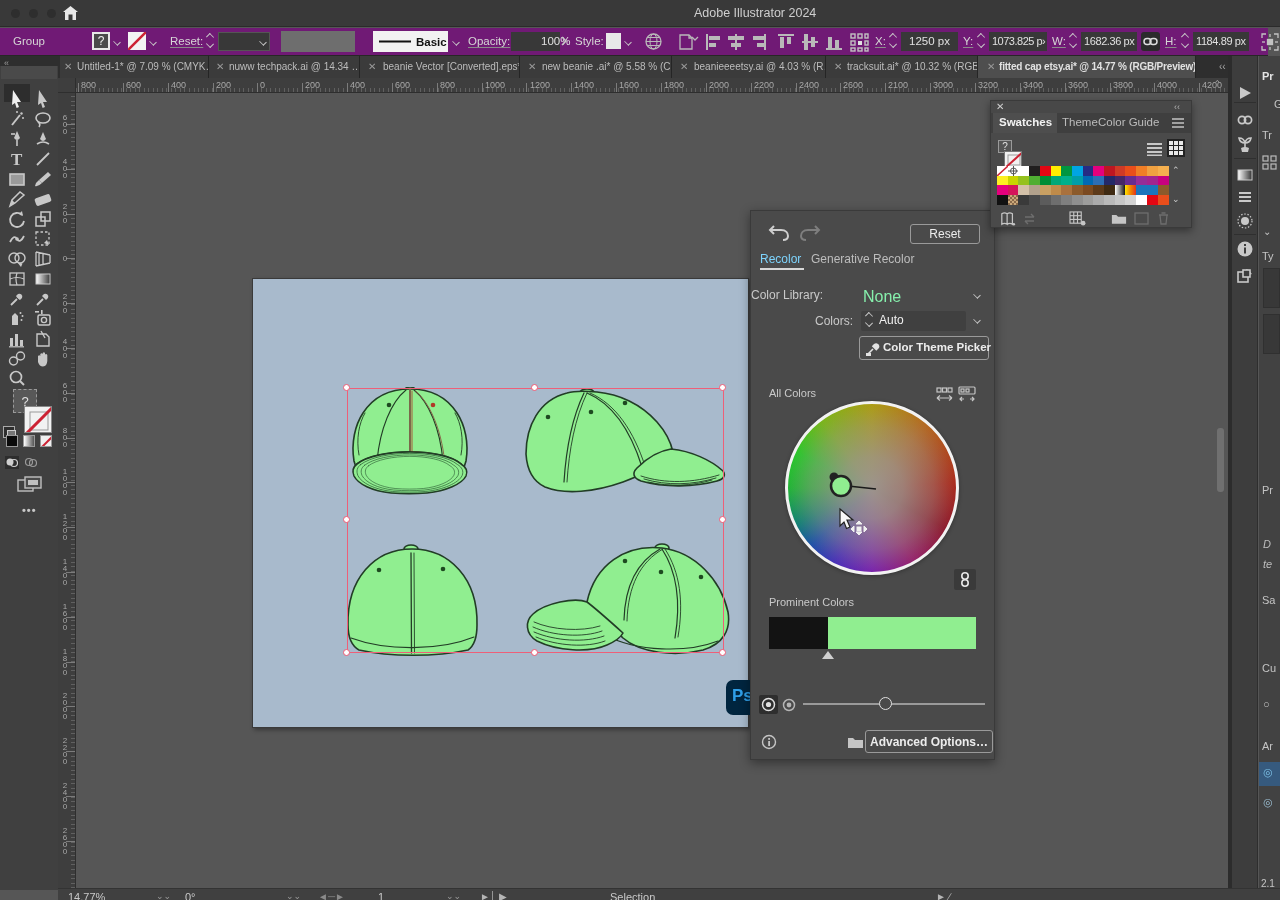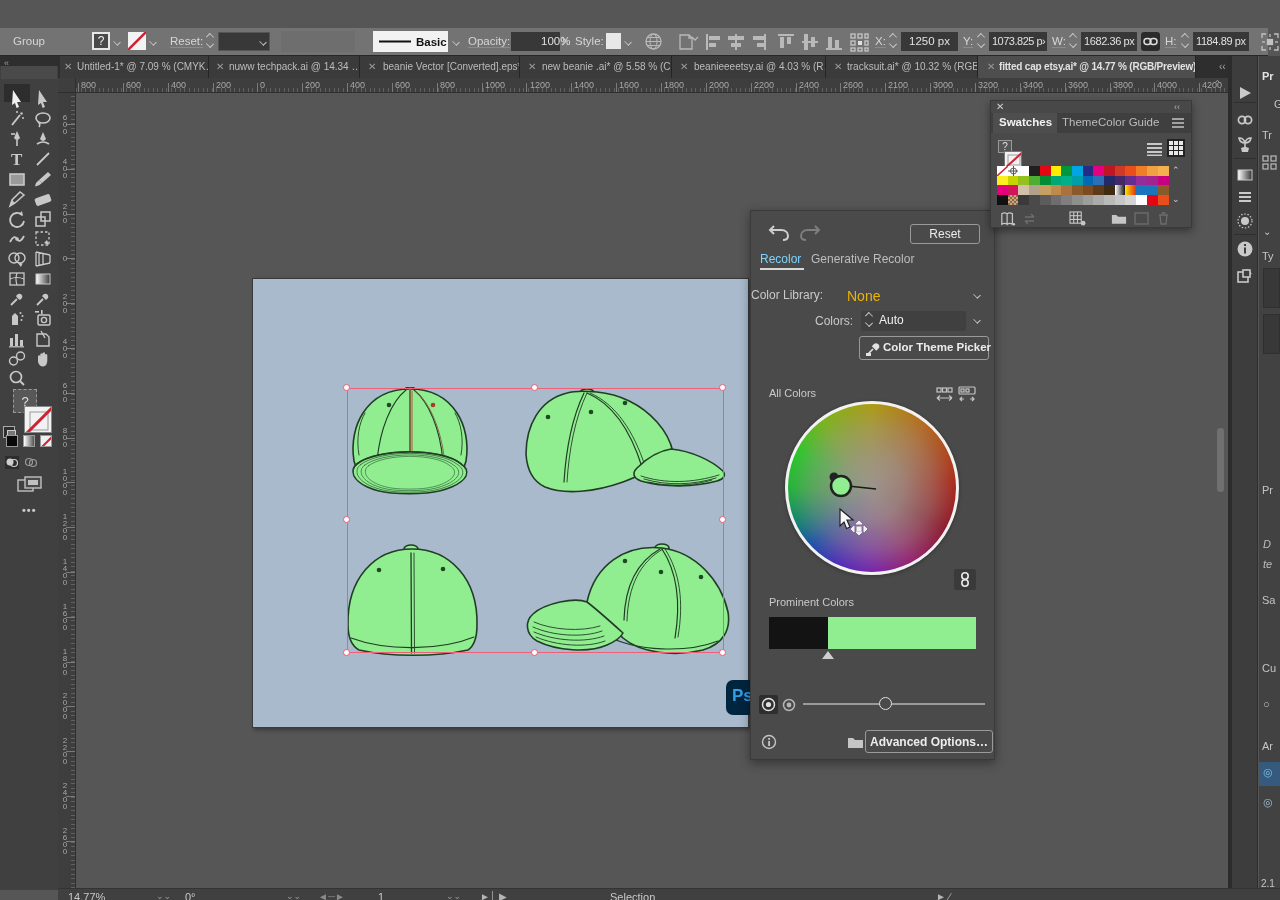--- a/index.html
+++ b/index.html
@@ -5,21 +5,21 @@
 * { margin:0; padding:0; box-sizing:border-box; }
 html,body { width:1280px; height:900px; overflow:hidden; background:#565656; }
 body { font-family:"Liberation Sans", sans-serif; }
 #app { position:absolute; left:0; top:0; width:1280px; height:900px; }
 .abs { position:absolute; }
 
 #menubar { position:absolute; left:0; top:0; width:1280px; height:27px; background:#393939; border-bottom:1px solid #2b2b2b; }
 #menubar .dot { position:absolute; top:9px; width:9px; height:9px; border-radius:50%; background:#2e2e2e; }
 #menubar .title { position:absolute; top:6px; color:#cfcfcf; font-size:12.5px; }
 
-#controlbar { position:absolute; left:0; top:28px; width:1268px; height:28px; background:#737373; border-bottom:1px solid #272727; color:#d6d6d6; font-size:11.5px; }
+#controlbar { position:absolute; left:0; top:28px; width:1268px; height:28px; background:#701a75; border-bottom:1px solid #272727; color:#d6d6d6; font-size:11.5px; }
 #controlbar .lbl { position:absolute; top:7px; }
 #controlbar .und { text-decoration:underline; text-decoration-color:#8a8a8a; text-underline-offset:2px; }
 #controlbar .box { position:absolute; background:#383838; border:1px solid #555; }
 .chev { position:absolute; width:8px; height:8px; }
 .chev:before { content:""; position:absolute; left:1px; top:1px; width:5px; height:5px; border-right:1.5px solid #c8c8c8; border-bottom:1.5px solid #c8c8c8; transform:rotate(45deg) scale(1,.8); }
 .stepper { position:absolute; width:9px; height:14px; }
 .stepper:before { content:""; position:absolute; left:1px; top:0; width:5px; height:5px; border-left:1.5px solid #c8c8c8; border-top:1.5px solid #c8c8c8; transform:rotate(45deg) scale(1,.9); }
 .stepper:after { content:""; position:absolute; left:1px; bottom:1px; width:5px; height:5px; border-right:1.5px solid #c8c8c8; border-bottom:1.5px solid #c8c8c8; transform:rotate(45deg) scale(1,.9); }
 
 #tabbar { position:absolute; left:0; top:56px; width:1232px; height:22px; background:#2e2e2e; color:#bcbcbc; font-size:10px; }
@@ -52,20 +52,29 @@
 #rdivider { position:absolute; left:1228px; top:56px; width:4px; height:844px; background:#2c2c2c; }
 #rstrip { position:absolute; left:1232px; top:56px; width:26px; height:844px; background:#3d3d3d; border-right:1px solid #2e2e2e; }
 #sliver { position:absolute; left:1259px; top:56px; width:21px; height:844px; background:#424242; color:#cdcdcd; font-size:11px; overflow:hidden; }
 
 #statusbar { position:absolute; left:58px; top:888px; width:1266px; height:12px; background:#404040; border-top:1px solid #333; color:#c9c9c9; font-size:11px; }
 svg { display:block; }
 </style>
 </head>
 <body>
 <div id="app">
+  <div id="menubar">
+    <div class="dot" style="left:11px"></div>
+      <div class="dot" style="left:29px"></div>
+      <div class="dot" style="left:47px"></div>
+    <svg class="abs" style="left:62px;top:5px" width="17" height="16" viewBox="0 0 17 16">
+        <path d="M8.5 1 L16 7 L14 7 L14 15 L10.5 15 L10.5 9.5 L6.5 9.5 L6.5 15 L3 15 L3 7 L1 7 Z" fill="#e8e8e8"></path>
+      </svg>
+    <div class="title" style="left:694px">Adobe Illustrator 2024</div>
+  </div>
   <div id="controlbar">
     <div class="lbl" style="left:13px">Group</div>
     <div class="abs" style="left:92px;top:4px;width:18px;height:18px;border:2px solid #e8e8e8;background:#4a4a4a;color:#eee;font-size:12px;text-align:center;line-height:14px;">?</div>
     <div class="chev" style="left:113px;top:10px"></div>
     <div class="abs" style="left:128px;top:4px;width:18px;height:18px;background:#f3f3f3;overflow:hidden;">
         <svg width="18" height="18">
           <line x1="-1" y1="19" x2="19" y2="-1" stroke="#cc2233" stroke-width="2.5"></line>
         </svg>
       </div>
     <div class="chev" style="left:149px;top:10px"></div>
@@ -569,21 +578,21 @@
       </svg>
   <svg class="abs" style="left:48px;top:12px" width="22" height="18" viewBox="0 0 22 18">
         <path d="M16 3 L20 7 L16 11" fill="none" stroke="#7e7e7e" stroke-width="2"></path>
         <path d="M20 7 L9 7 C 4 7 2 10 2 13 C 2 16 4 17 7 17" fill="none" stroke="#7e7e7e" stroke-width="2"></path>
       </svg>
   <div class="abs" style="left:159px;top:13px;width:70px;height:20px;border:1px solid #9a9a9a;border-radius:3px;text-align:center;line-height:19px;font-size:12px;color:#ececec">Reset</div>
   <div class="abs" style="left:9px;top:41px;font-size:12px;color:#7dd3fc">Recolor</div>
   <div class="abs" style="left:9px;top:57px;width:44px;height:2px;background:#d8d8d8"></div>
   <div class="abs" style="left:60px;top:41px;font-size:12px;color:#bdbdbd">Generative Recolor</div>
   <div class="abs" style="left:0;top:77px;width:102px;font-size:12px;color:#c9c9c9">Color Library:</div>
-  <div class="abs" style="left:96px;top:77px;font-size:14px;color:#eab308">None</div>
+  <div class="abs" style="left:112px;top:77px;font-size:16px;color:#86efac">None</div>
   <div class="chev" style="left:222px;top:80px"></div>
   <div class="abs" style="left:0;top:103px;width:102px;text-align:right;font-size:12px;color:#c9c9c9">Colors:</div>
   <div class="abs" style="left:110px;top:100px;width:105px;height:20px;background:#404040;border-radius:2px"></div>
   <div class="stepper" style="left:114px;top:102px"></div>
   <div class="abs" style="left:128px;top:102px;font-size:12px;color:#efefef">Auto</div>
   <div class="chev" style="left:222px;top:105px"></div>
   <div class="abs" style="left:108px;top:125px;width:130px;height:24px;border:1px solid #9a9a9a;border-radius:3px"></div>
   <svg class="abs" style="left:114px;top:129px" width="17" height="17" viewBox="0 0 17 17">
         <path d="M2 15 L8 9" stroke="#e2e2e2" stroke-width="1.6"></path>
         <path d="M9 4 a3.2 3.2 0 0 1 4.5 4.5 l-2.2 2.2 -4.5-4.5 Z" fill="#e2e2e2"></path>

